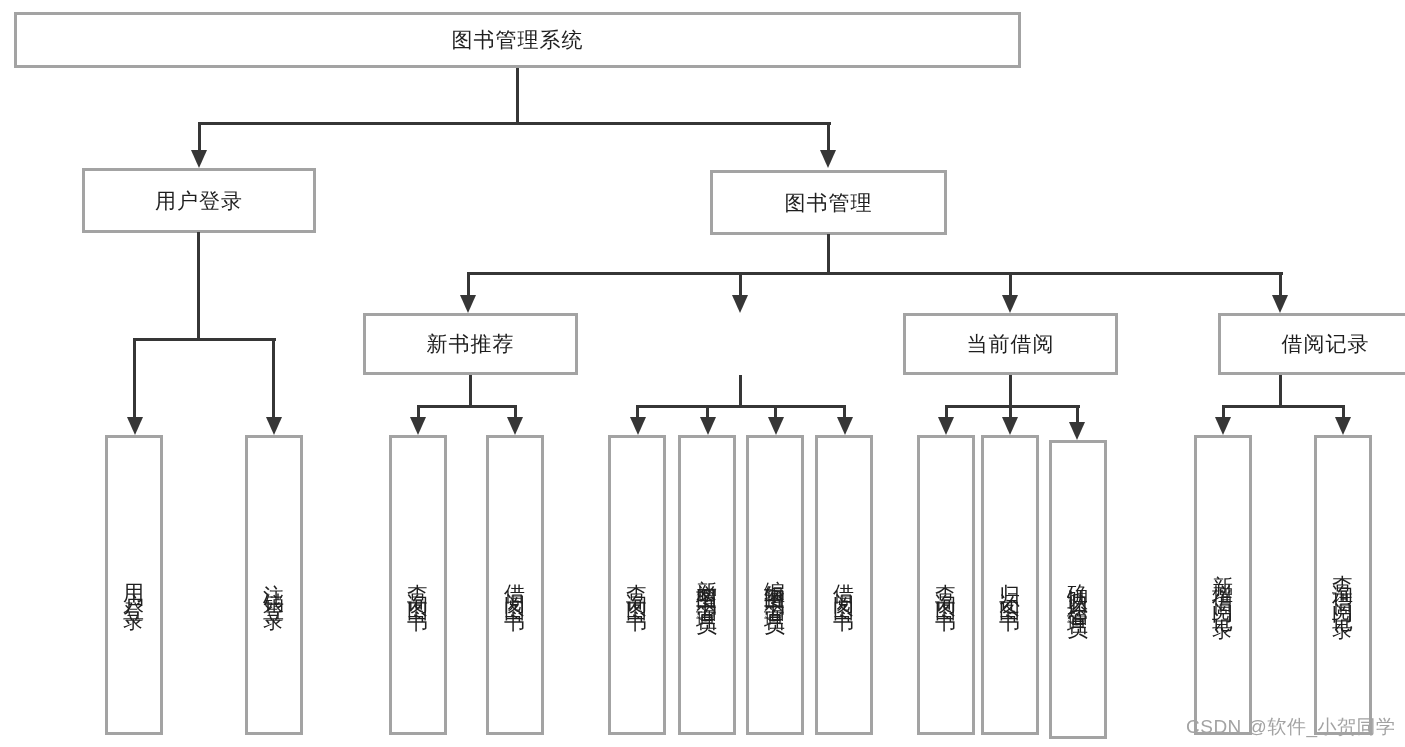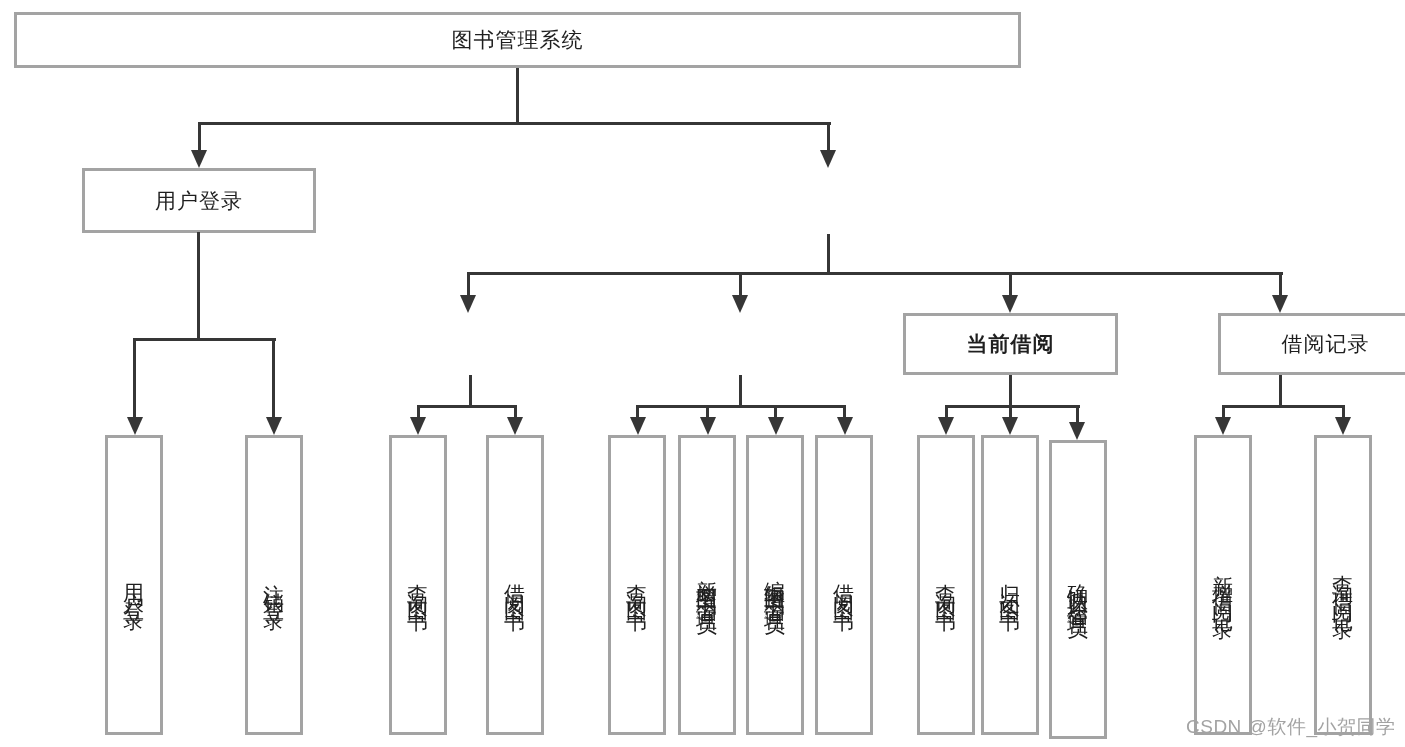--- a/index.html
+++ b/index.html
@@ -60,40 +60,46 @@
   <div class="ln" style="left:516px; top:68px; width:3px; height:56px;"></div>
   <div class="ln" style="left:198px; top:122px; width:633px; height:3px;"></div>
   <div class="ln" style="left:198px; top:125px; width:3px; height:28px;"></div>
   <div class="ah" style="left:191px; top:150px;"></div>
   <div class="ln" style="left:827px; top:125px; width:3px; height:28px;"></div>
   <div class="ah" style="left:820px; top:150px;"></div>
 
   <div class="box hbox" style="left:82px; top:168px; width:234px; height:65px;">
     <span>用户登录</span>
   </div>
+  <div class="box hbox" style="left:710px; top:170px; width:237px; height:65px;">
+    <span>图书管理</span>
+  </div>
 
   <div class="ln" style="left:197px; top:232px; width:3px; height:106px;"></div>
   <div class="ln" style="left:133px; top:338px; width:143px; height:3px;"></div>
   <div class="ln" style="left:133px; top:341px; width:3px; height:77px;"></div>
   <div class="ah" style="left:127px; top:417px;"></div>
   <div class="ln" style="left:272px; top:341px; width:3px; height:77px;"></div>
   <div class="ah" style="left:266px; top:417px;"></div>
 
   <div class="ln" style="left:827px; top:234px; width:3px; height:40px;"></div>
   <div class="ln" style="left:467px; top:272px; width:816px; height:3px;"></div>
   <div class="ln" style="left:467px; top:275px; width:3px; height:22px;"></div>
   <div class="ah" style="left:460px; top:295px;"></div>
   <div class="ln" style="left:739px; top:275px; width:3px; height:22px;"></div>
   <div class="ah" style="left:732px; top:295px;"></div>
   <div class="ln" style="left:1009px; top:275px; width:3px; height:22px;"></div>
   <div class="ah" style="left:1002px; top:295px;"></div>
   <div class="ln" style="left:1279px; top:275px; width:3px; height:22px;"></div>
   <div class="ah" style="left:1272px; top:295px;"></div>
 
-  <div class="box hbox" style="left:903px; top:313px; width:215px; height:62px;font-weight:bold;">
+  <div class="box hbox" style="left:363px; top:313px; width:215px; height:62px;">
+    <span>新书推荐</span>
+  </div>
+  <div class="box hbox" style="left:903px; top:313px; width:215px; height:62px;">
     <span>当前借阅</span>
   </div>
   <div class="box hbox" style="left:1218px; top:313px; width:215px; height:62px;">
     <span>借阅记录</span>
   </div>
 
   <div class="ln" style="left:469px; top:375px; width:3px; height:32px;"></div>
   <div class="ln" style="left:417px; top:405px; width:100px; height:3px;"></div>
   <div class="ln" style="left:417px; top:408px; width:3px; height:11px;"></div>
   <div class="ah" style="left:410px; top:417px;"></div>

